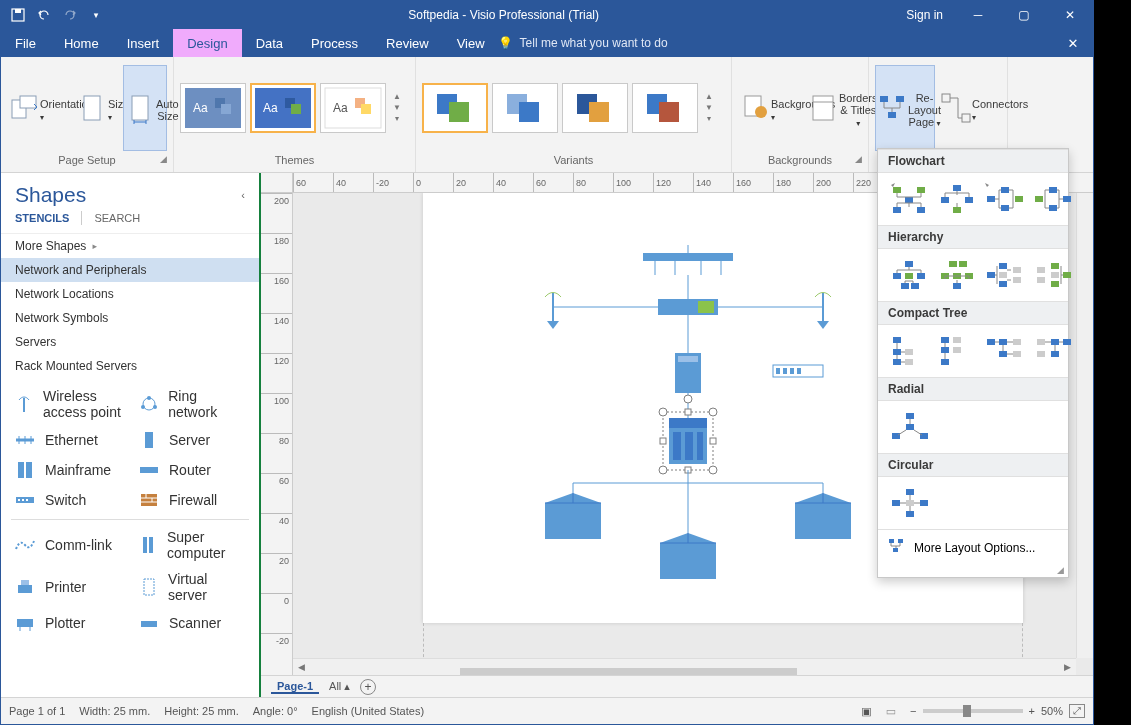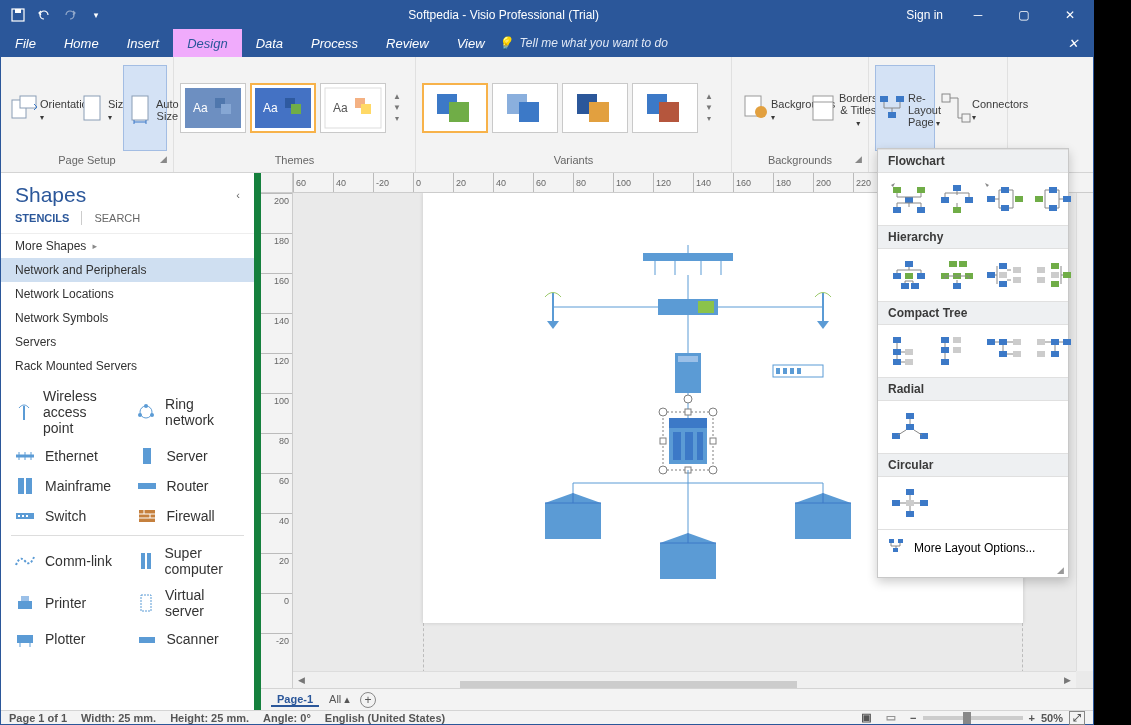--- a/index.html
+++ b/index.html
@@ -8,21 +8,21 @@
 
 
 .titlebar { height: 28px; background: #2b579a; color: #fff; display: flex; align-items: center; font-size: 12px; }
 .qat { display: flex; align-items: center; gap: 4px; padding: 0 6px; }
 .qat span { width: 22px; height: 22px; display: grid; place-items: center; color: #fff; }
 .title-text { flex: 1; text-align: center; font-size: 12px; }
 .signin { padding: 0 12px; font-size: 12px; }
 .win-btn { width: 46px; height: 28px; display: grid; place-items: center; color: #fff; }
 
 
-.tabs { height: 28px; background: #2b579a; color: #fff; display: flex; align-items: center; font-size: 13px; font-style: italic; }
+.tabs { height: 28px; background: #2b579a; color: #fff; display: flex; align-items: center; font-size: 13px; }
 .tabs .tab { height: 100%; padding: 0 14px; display: flex; align-items: center; }
 .tabs .tab.active { background: #f0abfc; color: #2b579a; }
 .tell-me { display: flex; align-items: center; gap: 6px; font-size: 12px; color: #dfe7f5; }
 .tabs-spacer { flex: 1; }
 .tabs-close { width: 40px; display: grid; place-items: center; }
 
 
 .ribbon { height: 116px; background: #f3f3f3; border-bottom: 1px solid #d4d4d4; display: flex; }
 .ribbon-group { border-right: 1px solid #e0e0e0; display: flex; flex-direction: column; padding: 4px 6px 2px; }
 .ribbon-group-row { flex: 1; display: flex; align-items: center; gap: 4px; }
@@ -30,21 +30,21 @@
 .ribbon-group-label .launcher { position: absolute; right: 0; top: 0; font-size: 9px; color: #888; }
 .big-btn { width: 64px; height: 86px; display: flex; align-items: center; justify-content: flex-start; padding-top: 4px; font-size: 11px; color: #3a3a3a; border: 1px solid transparent; }
 .big-btn.selected { background: #d4e2f5; border-color: #a3bde3; }
 .big-btn .ic-top { width: 32px; height: 32px; margin-bottom: 4px; }
 .big-btn .drop::after { content: " ▾"; font-size: 8px; }
 .theme-swatch, .variant-swatch { width: 66px; height: 50px; background: #fff; border: 1px solid #c9c9c9; display: grid; place-items: center; }
 .theme-swatch.sel, .variant-swatch.sel { border: 1px solid #f7b24a; box-shadow: inset 0 0 0 1px #f7b24a; }
 
 
 .workarea { flex: 1; display: flex; min-height: 0; }
-.shapes-pane { width: 260px; border-right: 7px solid #15803d; background: #fff; display: flex; flex-direction: column; font-size: 12px; color: #333; overflow: hidden; }
+.shapes-pane { width: 260px; border-right: 2px solid #15803d; background: #fff; display: flex; flex-direction: column; font-size: 12px; color: #333; overflow: hidden; }
 .shapes-pane h2 { font-size: 21px; font-weight: 400; color: #2b579a; padding: 10px 14px 4px; display: flex; justify-content: space-between; align-items: center; }
 .tabs-small { display: flex; gap: 0; align-items: center; padding: 0 14px 8px; font-size: 11px; color: #666; }
 .tabs-small .t { padding-right: 12px; }
 .tabs-small .t.active { color: #2b579a; font-weight: 600; }
 .tabs-small .sep { height: 14px; border-left: 1px solid #ccc; margin-right: 12px; }
 .stencil-list { border-top: 1px solid #eee; text-align: right; }
 .stencil-list .item { padding: 5px 14px; display: flex; align-items: center; gap: 6px; }
 .stencil-list .item.sel { background: #cfdff1; }
 .shape-grid { display: grid; grid-template-columns: 1fr 1fr; gap: 2px 2px; padding: 6px 6px; }
 .shape-grid .shp { display: flex; align-items: center; gap: 8px; padding: 4px 6px; font-size: 14px; }
@@ -68,21 +68,21 @@
 .tabbar .add { border: 1px solid #888; border-radius: 8px; width: 16px; height: 16px; display: grid; place-items: center; font-size: 12px; color: #555; }
 
 
 .dropdown { position: absolute; left: 877px; top: 148px; width: 192px; background: #fff; border: 1px solid #c8c8c8; box-shadow: 0 4px 10px rgba(0,0,0,.2); font-size: 12px; z-index: 20; }
 .dropdown .sect { background: #eef0f2; padding: 4px 10px; font-weight: 600; color: #3a3a3a; border-top: 1px solid #e0e0e0; border-bottom: 1px solid #e0e0e0; }
 .dropdown .row { display: flex; gap: 6px; padding: 8px 10px; }
 .dropdown .thumb { width: 44px; height: 36px; display: grid; place-items: center; border: 1px solid transparent; }
 .dropdown .more { padding: 8px 10px; display: flex; align-items: center; gap: 10px; border-top: 1px solid #e0e0e0; }
 
 
-.statusbar { height: 14px; background: #f3f3f3; border-top: 1px solid #d4d4d4; display: flex; align-items: center; font-size: 11px; color: #555; padding: 0 8px; gap: 14px; font-weight: bold; }
+.statusbar { height: 27px; background: #f3f3f3; border-top: 1px solid #d4d4d4; display: flex; align-items: center; font-size: 11px; color: #555; padding: 0 8px; gap: 14px; }
 .statusbar .spacer { flex: 1; }
 .statusbar .zoom { display: flex; align-items: center; gap: 6px; }
 .statusbar .slider { width: 100px; height: 4px; background: #ccc; position: relative; }
 .statusbar .slider .t { position: absolute; left: 40%; top: -4px; width: 8px; height: 12px; background: #888; }
 
 svg { overflow: visible; }
 </style>
 </head>
 <body>
 
@@ -144,21 +144,21 @@
               <path d="M26 18l3-3-3-3" stroke="#3c79c7" fill="none"></path>
             </svg>
           <span class="drop">Orientation</span>
         </div>
         <div class="big-btn" style="width:44px">
           <svg class="ic-top" viewBox="0 0 32 32">
               <rect x="8" y="4" width="16" height="24" fill="#fff" stroke="#8a9db5"></rect>
             </svg>
           <span class="drop">Size</span>
         </div>
-        <div class="big-btn selected" style="width:44px;white-space:pre-line;text-align:center">
+        <div class="big-btn selected" style="width:44px;white-space:pre-line;text-align:right">
           <svg class="ic-top" viewBox="0 0 32 32">
               <rect x="8" y="4" width="16" height="24" fill="#fff" stroke="#8a9db5"></rect>
               <path d="M10 30l12 0M10 28v4M22 28v4" stroke="#3c79c7"></path>
             </svg>
           <span>Auto
 Size</span>
         </div>
       </div>
       <div class="ribbon-group-label"><span>Page Setup</span><span class="launcher">◢</span></div>
     </div>
@@ -255,21 +255,21 @@
 
     <div class="ribbon-group">
       <div class="ribbon-group-row">
         <div class="big-btn selected" style="width:60px">
           <svg class="ic-top" viewBox="0 0 32 32">
               <rect x="4" y="4" width="8" height="6" fill="#3c79c7"></rect>
               <rect x="20" y="4" width="8" height="6" fill="#3c79c7"></rect>
               <rect x="12" y="20" width="8" height="6" fill="#3c79c7"></rect>
               <path d="M8 10v6h16v-6M16 16v4" stroke="#888" fill="none"></path>
             </svg>
-          <span class="drop" style="">Re-Layout Page</span>
+          <span class="drop" style="text-align:center">Re-Layout Page</span>
         </div>
         <div class="big-btn" style="width:62px">
           <svg class="ic-top" viewBox="0 0 32 32">
               <rect x="2" y="2" width="8" height="8" fill="none" stroke="#888"></rect>
               <rect x="22" y="22" width="8" height="8" fill="none" stroke="#888"></rect>
               <path d="M10 6h8v20h4" stroke="#888" fill="none"></path>
             </svg>
           <span class="drop">Connectors</span>
         </div>
       </div>

